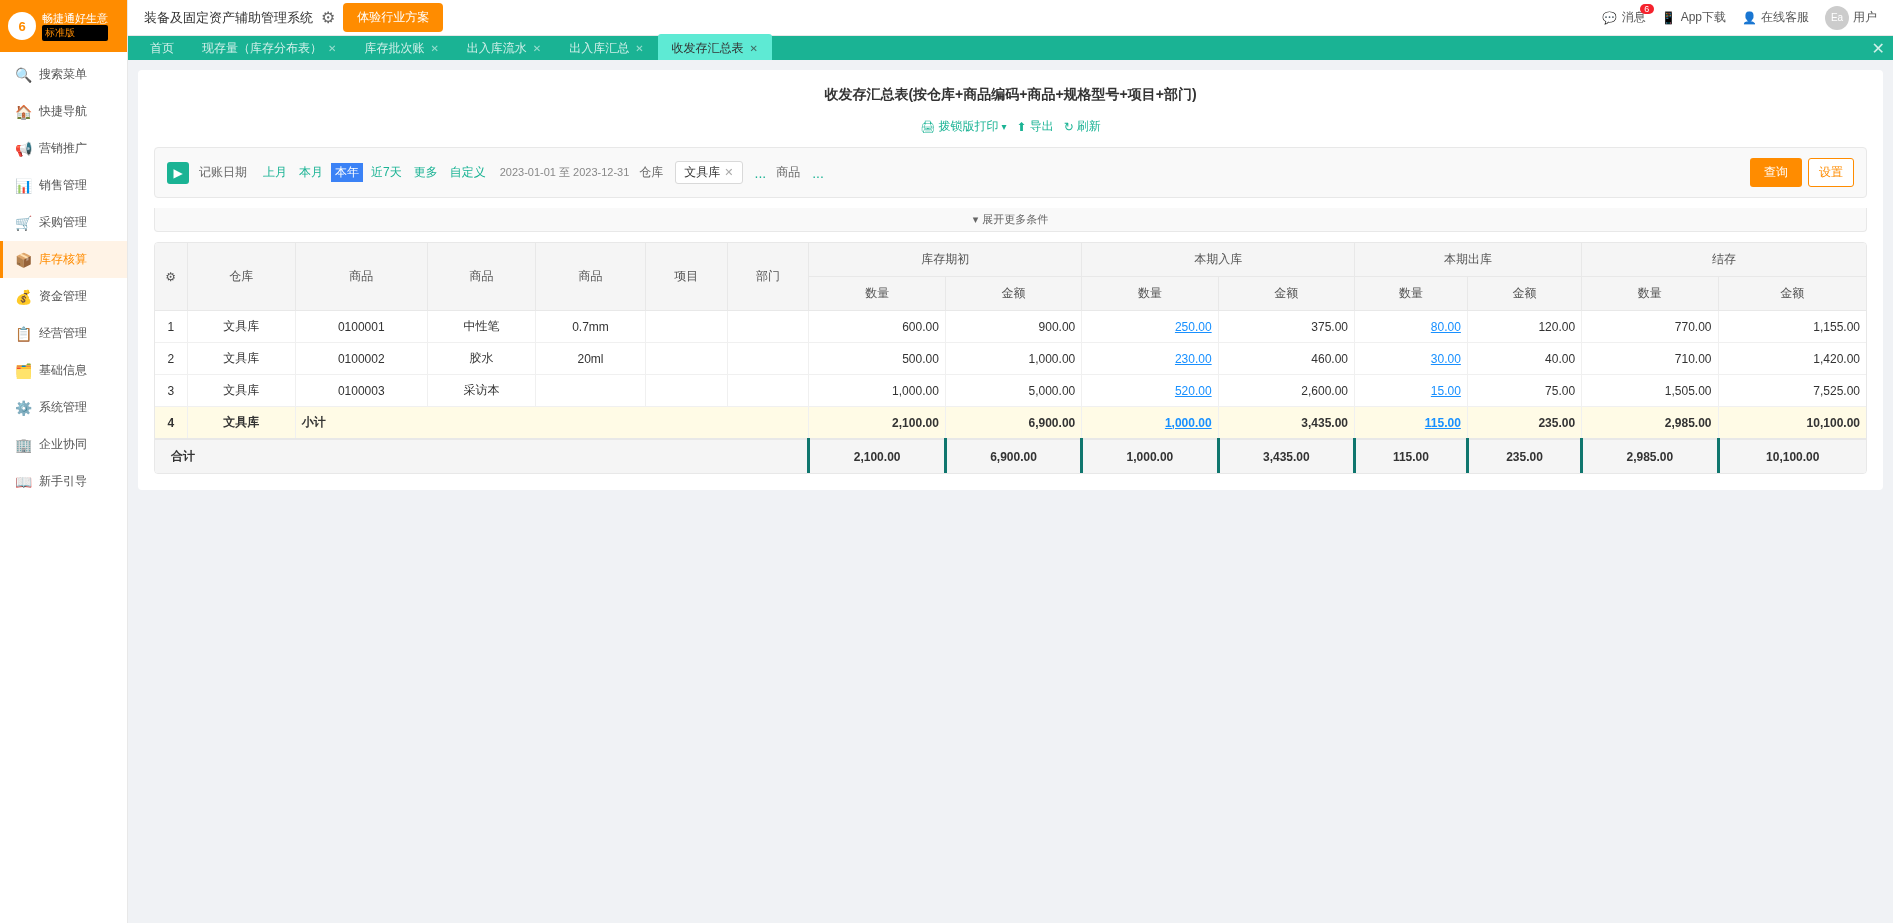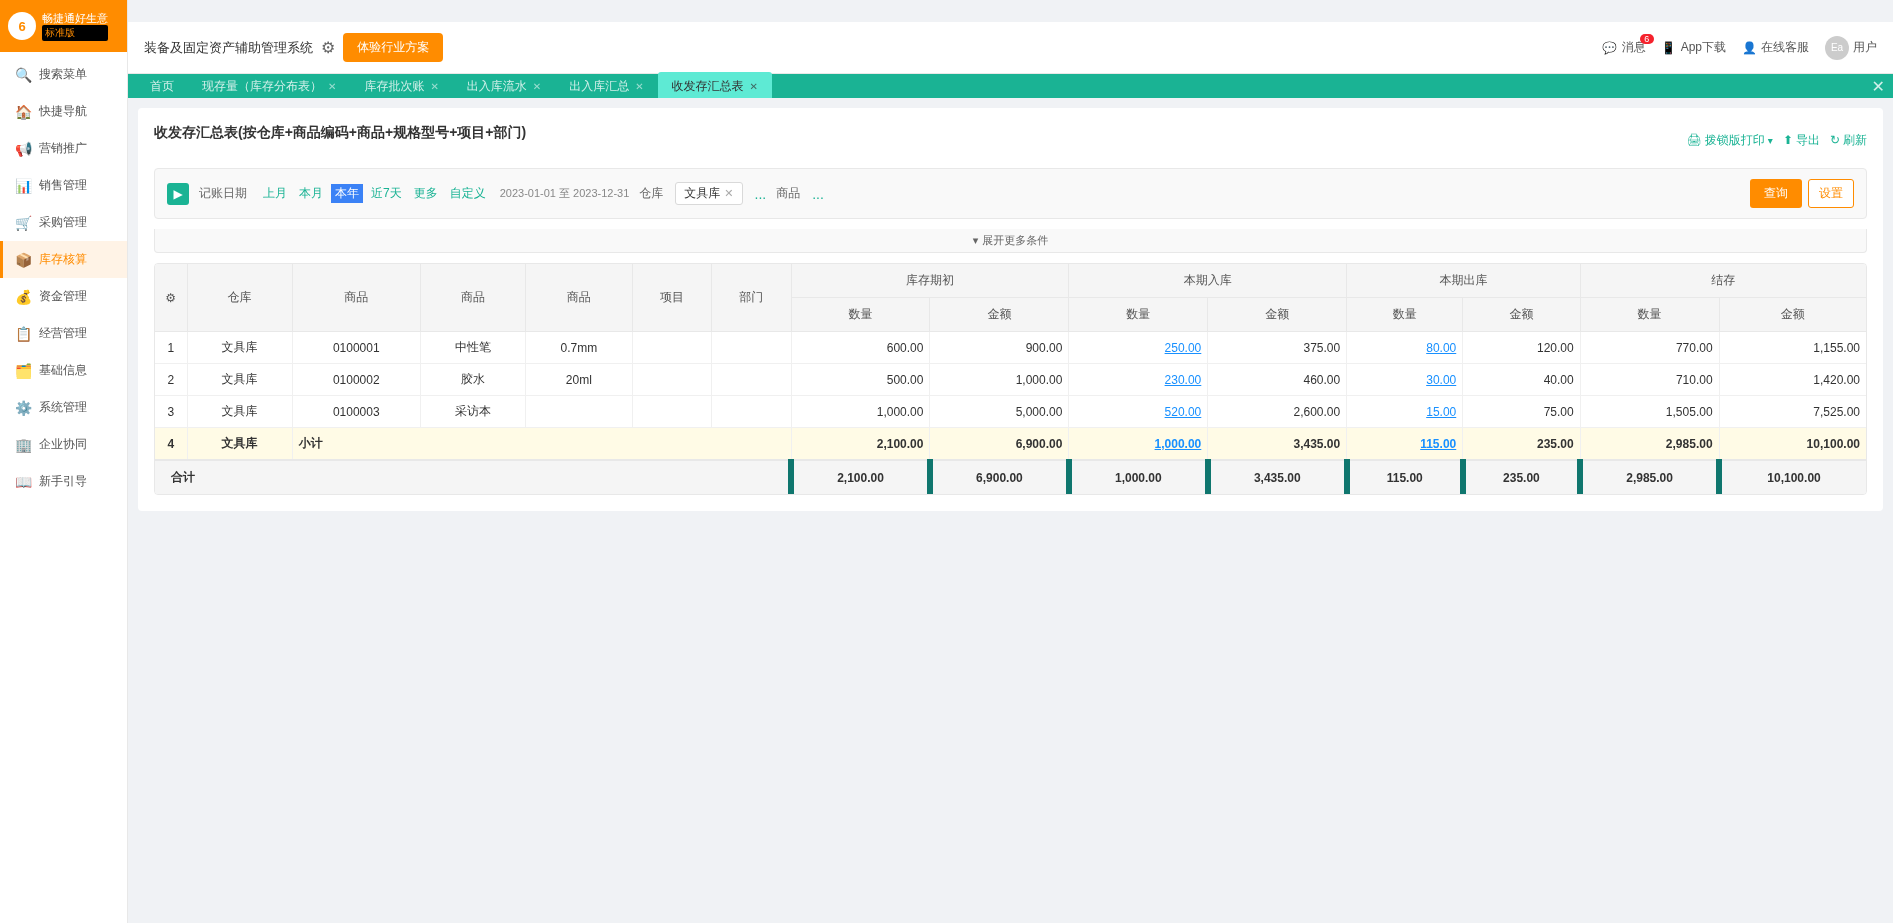--- a/index.html
+++ b/index.html
@@ -16,21 +16,21 @@
     .sidebar-logo-badge { background: #000000; color: #ff8c00; font-size: 10px; border-radius: 2px; padding: 1px 3px; }
     .sidebar-menu { flex: 1; overflow-y: auto; padding: 4px 0; }
     .sidebar-item { display: flex; align-items: center; gap: 8px; padding: 10px 12px; cursor: pointer; color: #555; font-size: 12px; border-left: 3px solid transparent; }
     .sidebar-item.active { background: #fff3e6; color: #ff8c00; border-left-color: #ff8c00; }
     .sidebar-item-icon { font-size: 14px; width: 16px; text-align: center; }
 
     
     .main-area { flex: 1; display: flex; flex-direction: column; overflow: hidden; }
 
     
-    .topbar { background: #fff; height: 52px; display: flex; align-items: center; justify-content: space-between; padding: 0 16px; border-bottom: 1px solid #e8e8e8; flex-shrink: 0; margin-top: 22px; }
+    .topbar { background: #fff; height: 36px; display: flex; align-items: center; justify-content: space-between; padding: 0 16px; border-bottom: 1px solid #e8e8e8; flex-shrink: 0; }
     .topbar-left { display: flex; align-items: center; gap: 8px; }
     .topbar-title { font-size: 13px; color: #333; }
     .topbar-settings-btn { color: #666; font-size: 16px; cursor: pointer; }
     .topbar-trial-btn { background: #ff8c00; color: #fff; border: none; border-radius: 4px; padding: 6px 14px; font-size: 12px; cursor: pointer; }
     .topbar-right { display: flex; align-items: center; gap: 16px; font-size: 12px; color: #555; }
     .topbar-notif { position: relative; cursor: pointer; }
     .topbar-notif-badge { position: absolute; top: -5px; right: -8px; background: #f5222d; color: #fff; border-radius: 8px; font-size: 9px; padding: 0 4px; min-width: 14px; text-align: center; }
     .topbar-right-item { display: flex; align-items: center; gap: 4px; cursor: pointer; }
     .user-avatar { width: 24px; height: 24px; background: #ccc; border-radius: 50%; display: flex; align-items: center; justify-content: center; color: #fff; font-size: 10px; }
 
@@ -73,21 +73,21 @@
     thead tr th { background: #f5f5f5; padding: 8px 6px; text-align: center; border-bottom: 1px solid #e8e8e8; border-right: 1px solid #e8e8e8; color: #555; font-weight: 500; white-space: nowrap; }
     thead tr th:last-child { border-right: none; }
     tbody tr td { padding: 7px 6px; text-align: center; border-bottom: 1px solid #f0f0f0; border-right: 1px solid #f0f0f0; color: #333; white-space: nowrap; }
     tbody tr td:last-child { border-right: none; }
     tbody tr.subtotal { background: #fffbe6; font-weight: bold; }
     tbody tr.subtotal td { font-weight: bold; }
     .link-value { color: #1890ff; text-decoration: underline; cursor: pointer; }
 
     
     .table-footer { background: #f5f5f5; border-top: 2px solid #e8e8e8; }
-    .table-footer td { padding: 8px 6px; font-weight: bold; color: #333; text-align: center; border-right: 6px solid #0f766e; }
+    .table-footer td { padding: 8px 6px; font-weight: bold; color: #333; text-align: center; border-right: 3px solid #0f766e; }
     .table-footer td:last-child { border-right: none; }
 
     
     ::-webkit-scrollbar { width: 6px; height: 6px; }
     ::-webkit-scrollbar-track { background: #f1f1f1; }
     ::-webkit-scrollbar-thumb { background: #ccc; border-radius: 3px; }
     .th-settings { width: 32px; }
     .num-right { text-align: right; }
   </style>
 </head>
@@ -209,21 +209,21 @@
         <div class="tab active">
           <span>收发存汇总表</span>
           <span class="tab-close">✕</span>
         </div>
         <span class="tabs-close-all">✕</span>
     </div>
 
     <div class="content-area">
       <div class="page-content">
 
-        <div style="display:flex; align-items:center; justify-content:space-between; margin-bottom:12px;">
+        <div style="display:flex; align-items:center; justify-content:space-between; margin-bottom:12px;flex-direction:column;">
           <div class="page-title">收发存汇总表(按仓库+商品编码+商品+规格型号+项目+部门)</div>
           <div style="display:flex; gap:10px; align-items:center; color:#1ab394; font-size:12px;">
             <div class="table-action-btn">
               <span>🖨</span>
               <span>拨锁版打印</span>
               <span style="font-size:10px;">▾</span>
             </div>
             <div class="table-action-btn">
               <span>⬆</span>
               <span>导出</span>

